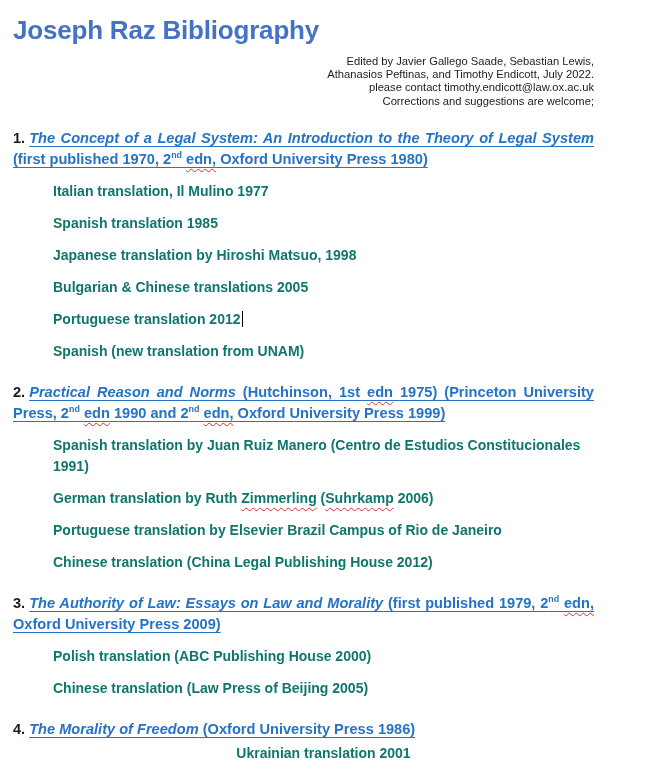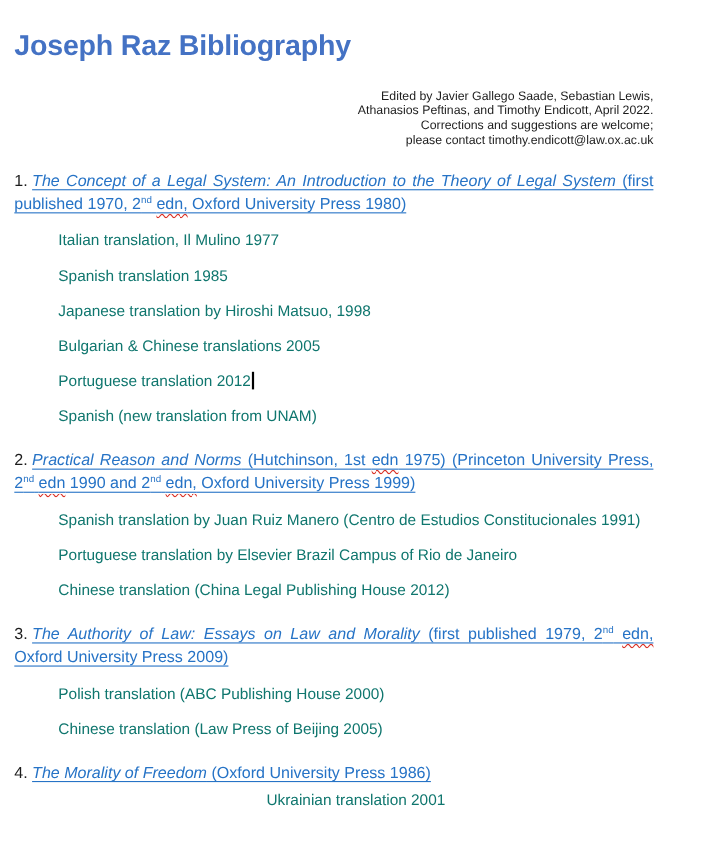--- a/index.html
+++ b/index.html
@@ -5,50 +5,50 @@
   html, body { margin: 0; padding: 0; }
   body {
     width: 647px;
     height: 780px;
     overflow: hidden;
     background: #ffffff;
     box-sizing: border-box;
     font-family: "Liberation Sans", "DejaVu Sans", sans-serif;
     color: #1c1c1c;
   }
-  .page { padding: 20px 53px 0 13px; }
+  .page { padding: 9px 53px 0 13px; }
 
   h1.doc-title {
     font-size: 26px;
     line-height: 34px;
     margin: 4px 0 0 0;
     font-weight: 700;
     color: #4472C4;
     letter-spacing: -0.2px;
   }
 
   .editor-note {
-    margin-top: 24px;
+    margin-top: 8px;
     text-align: right;
     font-size: 11.2px;
     line-height: 13.2px;
     color: #1c1c1c;
   }
 
   h2.section-heading {
     margin: 7px 0 0 0;
     font-size: 15.5px;
     line-height: 19px;
     font-weight: 700;
     color: #4472C4;
     letter-spacing: 0.2px;
   }
 
   #books { margin-top: 11px; }
-  .book { margin-top: 20px; }
+  .book { margin-top: 20px; font-weight: bold; }
 
   .book-para {
     margin: 0;
     font-size: 14.6px;
     line-height: 21px;
     text-align: justify;
   }
   .book-num { color: #1c1c1c; padding-right: 4px; }
 
   a.book-link {
@@ -96,23 +96,23 @@
 </style>
 </head>
 <body>
 
 <div class="page">
 
   <h1 class="doc-title">Joseph Raz Bibliography</h1>
 
   <div class="editor-note">
     <div>Edited by Javier Gallego Saade, Sebastian Lewis,</div>
-    <div>Athanasios Peftinas, and Timothy Endicott, April 2022.</div>
+    <div>Athanasios Peftinas, and Timothy Endicott, July 2022.</div>
+    <div>please contact timothy.endicott@law.ox.ac.uk</div>
     <div>Corrections and suggestions are welcome;</div>
-    <div>please contact timothy.endicott@law.ox.ac.uk</div>
   </div>
 
 
   <div id="books">
   <section class="book">
     <p class="book-para">
       <span class="book-num">1.</span><a class="book-link" href="#"><span class="seg-italic">The Concept of a Legal System: An Introduction to the Theory of Legal System</span><span> (first published 1970, 2</span><span class="seg-sup">nd</span><span> </span><span class="seg-squiggle">edn,</span><span> Oxford University Press 1980)</span></a>
     </p>
     <div class="trans-group">
           <p class="trans"><span>Italian translation, Il Mulino 1977</span></p>
@@ -123,20 +123,21 @@
           <p class="trans"><span>Spanish (new translation from UNAM)</span></p>
         </div>
   </section>
 
   <section class="book">
     <p class="book-para">
       <span class="book-num">2.</span><a class="book-link" href="#"><span class="seg-italic">Practical Reason and Norms</span><span> (Hutchinson, 1st </span><span class="seg-squiggle">edn</span><span> 1975) (Princeton University Press, 2</span><span class="seg-sup">nd</span><span> </span><span class="seg-squiggle">edn</span><span> 1990 and 2</span><span class="seg-sup">nd</span><span> </span><span class="seg-squiggle">edn,</span><span> Oxford University Press 1999)</span></a>
     </p>
     <div class="trans-group">
           <p class="trans"><span>Spanish translation by Juan Ruiz Manero (Centro de Estudios Constitucionales 1991)</span></p>
+          <p class="trans"><span>German translation by Ruth </span><span class="seg-squiggle">Zimmerling</span><span> (</span><span class="seg-squiggle">Suhrkamp</span><span> 2006)</span></p>
           <p class="trans"><span>Portuguese translation by Elsevier Brazil Campus of Rio de Janeiro</span></p>
           <p class="trans"><span>Chinese translation (China Legal Publishing House 2012)</span></p>
         </div>
   </section>
 
   <section class="book">
     <p class="book-para">
       <span class="book-num">3.</span><a class="book-link" href="#"><span class="seg-italic">The Authority of Law: Essays on Law and Morality</span><span> (first published 1979, 2</span><span class="seg-sup">nd</span><span> </span><span class="seg-squiggle">edn,</span><span> Oxford University Press 2009)</span></a>
     </p>
     <div class="trans-group">

